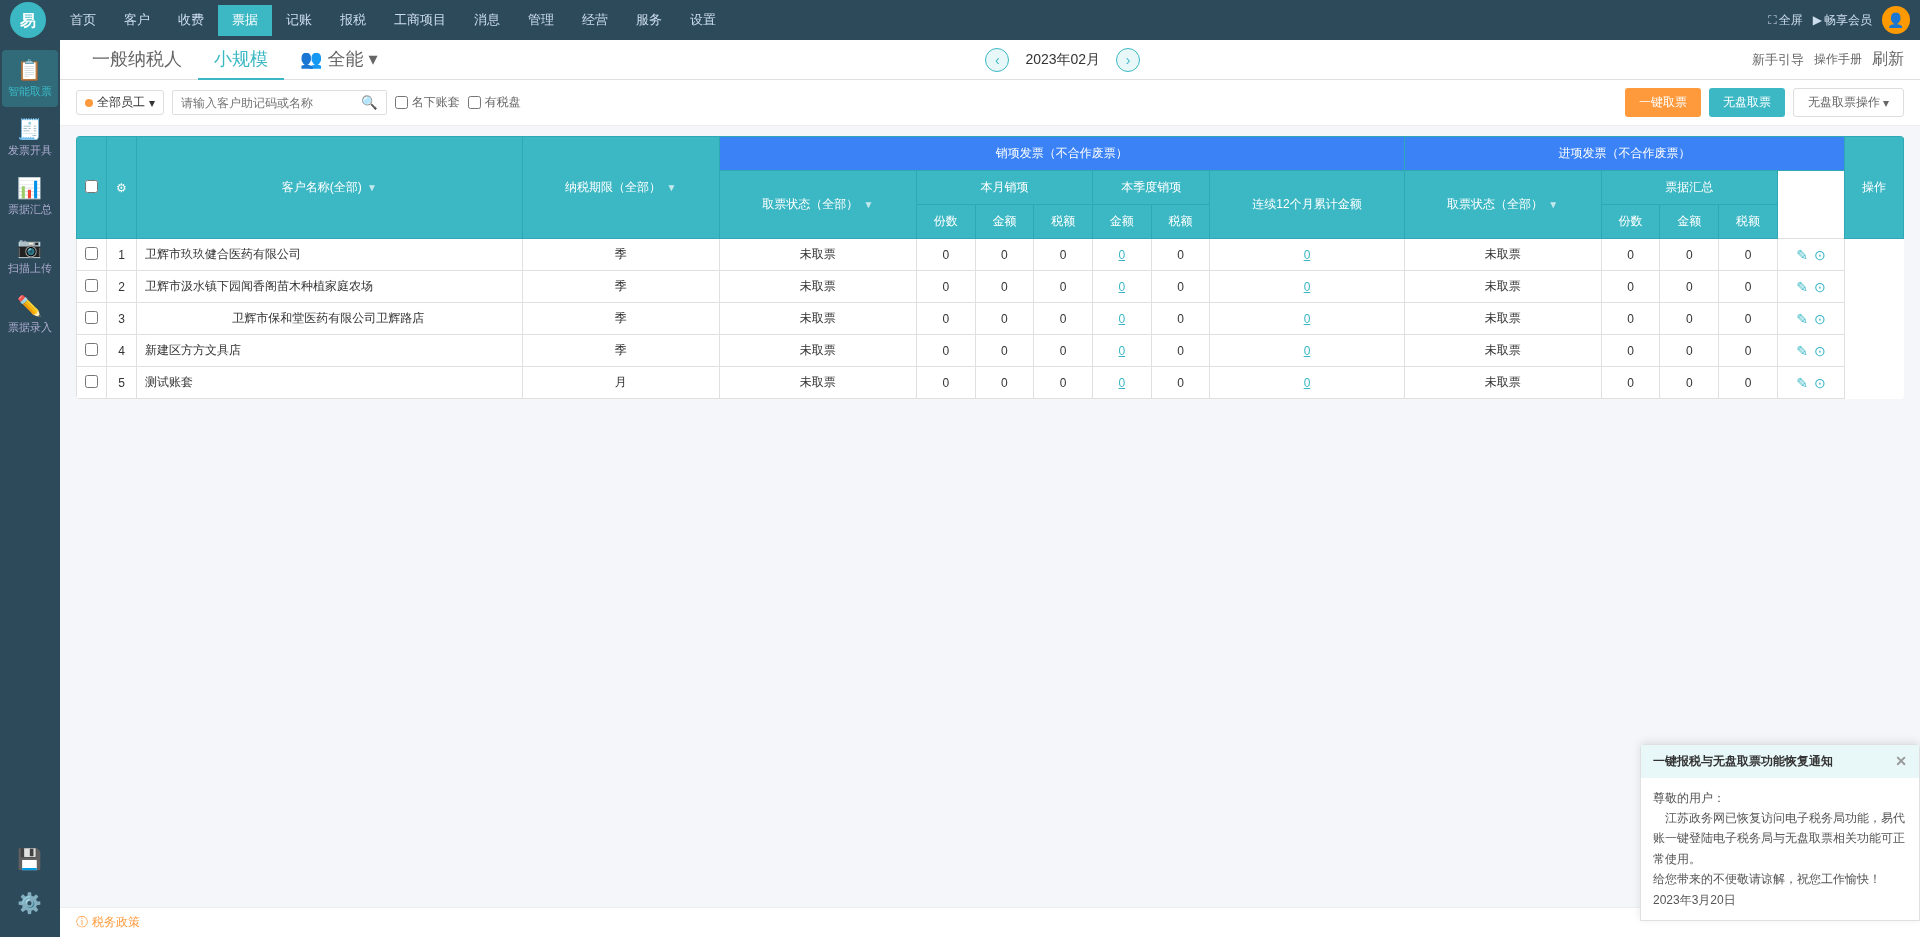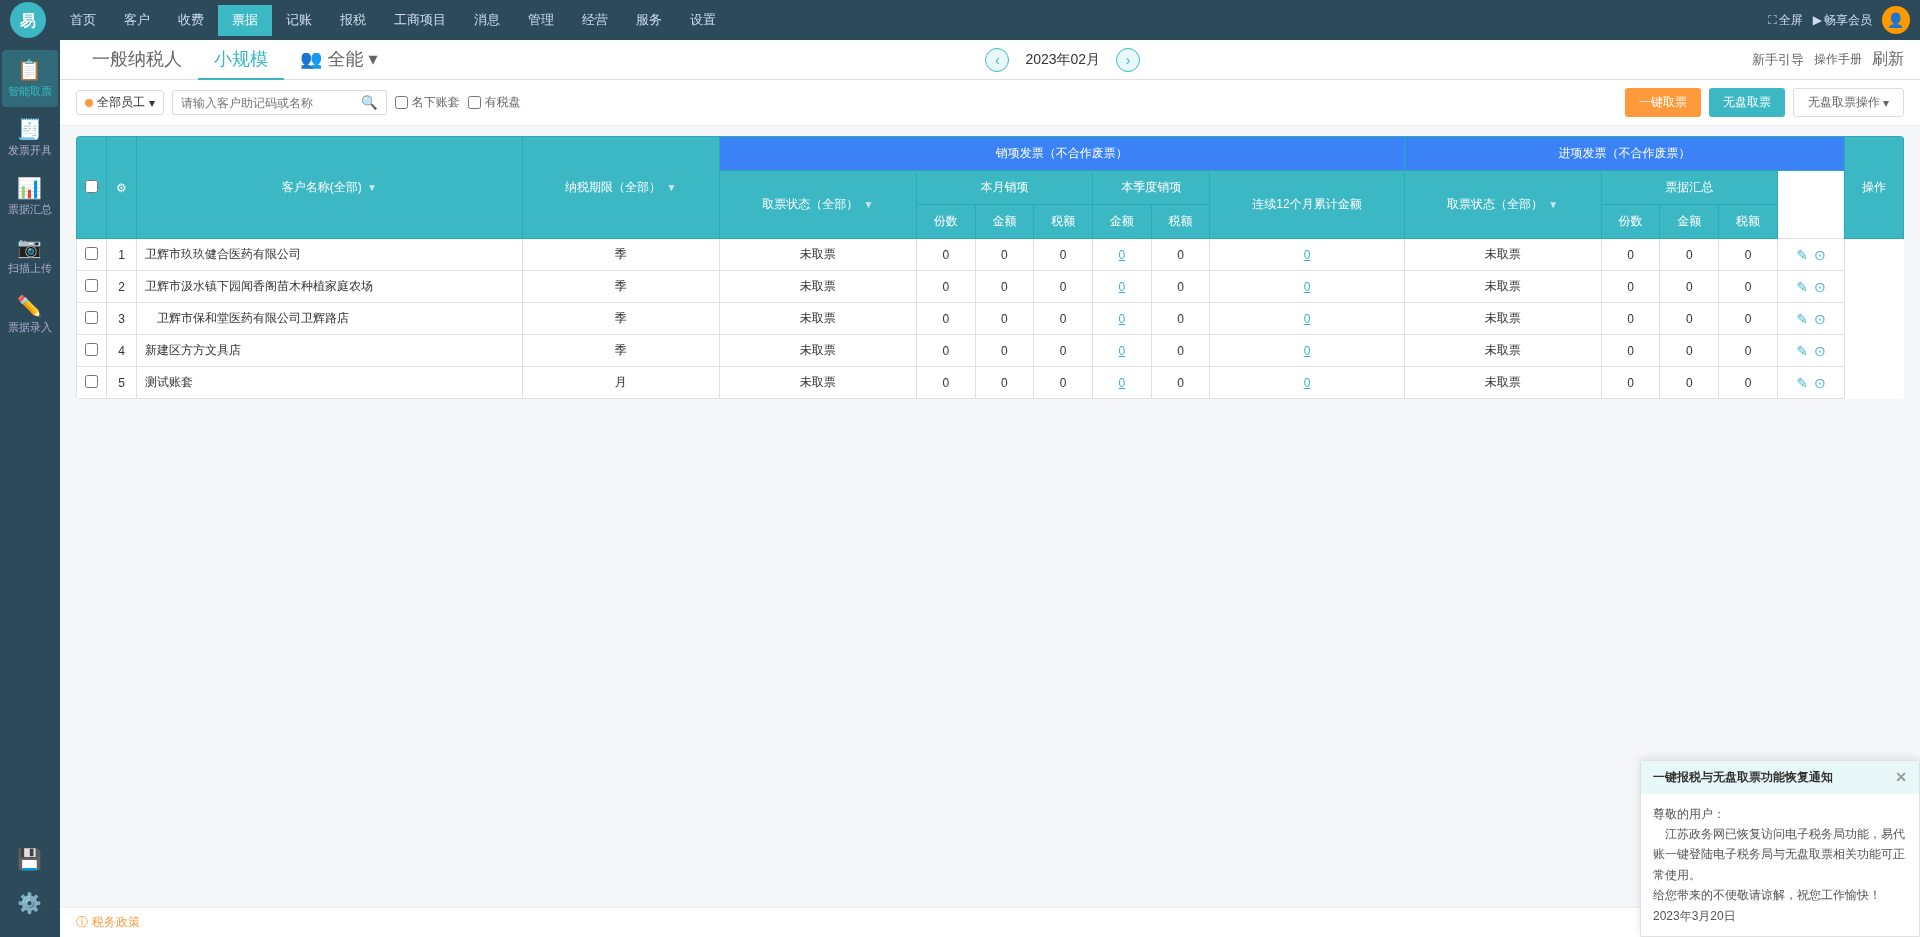--- a/index.html
+++ b/index.html
@@ -108,21 +108,21 @@
     .data-table .action-icon { color: #3bb8c4; cursor: pointer; font-size: 14px; }
     .status-tag { font-size: 11px; color: #666; }
     .filter-icon { font-size: 10px; color: rgba(255,255,255,0.7); margin-left: 2px; cursor: pointer; }
 
     
     .col-check { width: 30px; }
     .col-settings { width: 30px; }
 
     
     .notification-panel {
-      position: fixed; bottom: 0; right: 0; width: 280px; background: #fff;
+      position: fixed; bottom: 16px; right: 0; width: 280px; background: #fff;
       border: 1px solid #e0e0e0; border-radius: 4px 4px 0 0; box-shadow: 0 -2px 8px rgba(0,0,0,0.1);
       z-index: 200;
     }
     .notification-header {
       background: #e8f7f8; padding: 8px 12px; font-size: 12px; font-weight: bold; color: #333;
       display: flex; justify-content: space-between; align-items: center;
     }
     .notification-close { cursor: pointer; color: #999; font-size: 14px; }
     .notification-body { padding: 10px 12px; font-size: 12px; color: #555; line-height: 1.7; max-height: 160px; overflow-y: auto; }
 
@@ -339,21 +339,21 @@
     <td>
       <div class="action-icons">
         <span class="action-icon">✎</span>
         <span class="action-icon">⊙</span>
       </div>
     </td>
   </tr>
           <tr>
     <td><input type="checkbox" style=""></td>
     <td>3</td>
-    <td style="text-align:left;padding-left:20px;font-family:Liberation Mono, monospace;">卫辉市保和堂医药有限公司卫辉路店</td>
+    <td style="text-align:center;padding-left:4px;font-family:Liberation Mono, monospace;">卫辉市保和堂医药有限公司卫辉路店</td>
     <td>季</td>
     <td class="status-tag">未取票</td>
     <td>0</td>
     <td>0</td>
     <td>0</td>
     <td><span class="underline">0</span></td>
     <td>0</td>
     <td><span class="underline">0</span></td>
     <td class="status-tag">未取票</td>
     <td>0</td>

